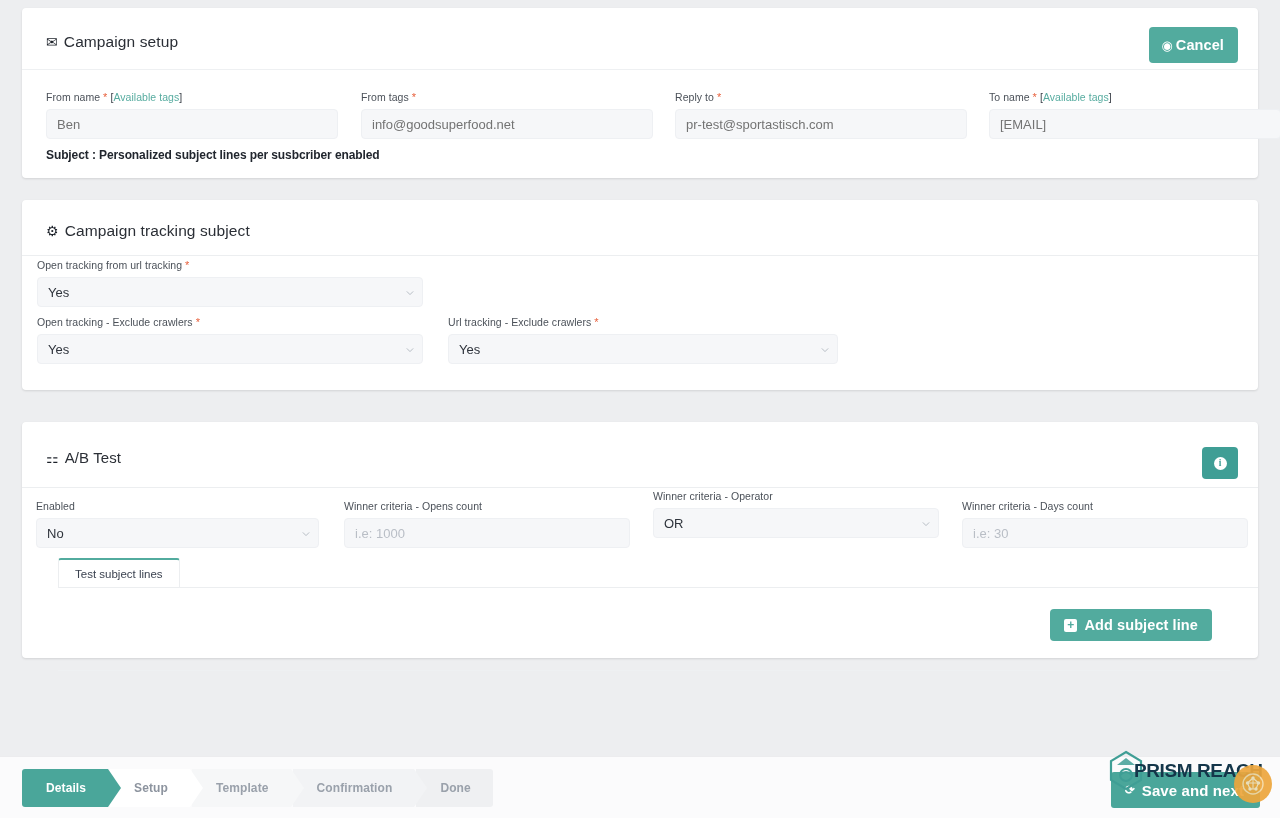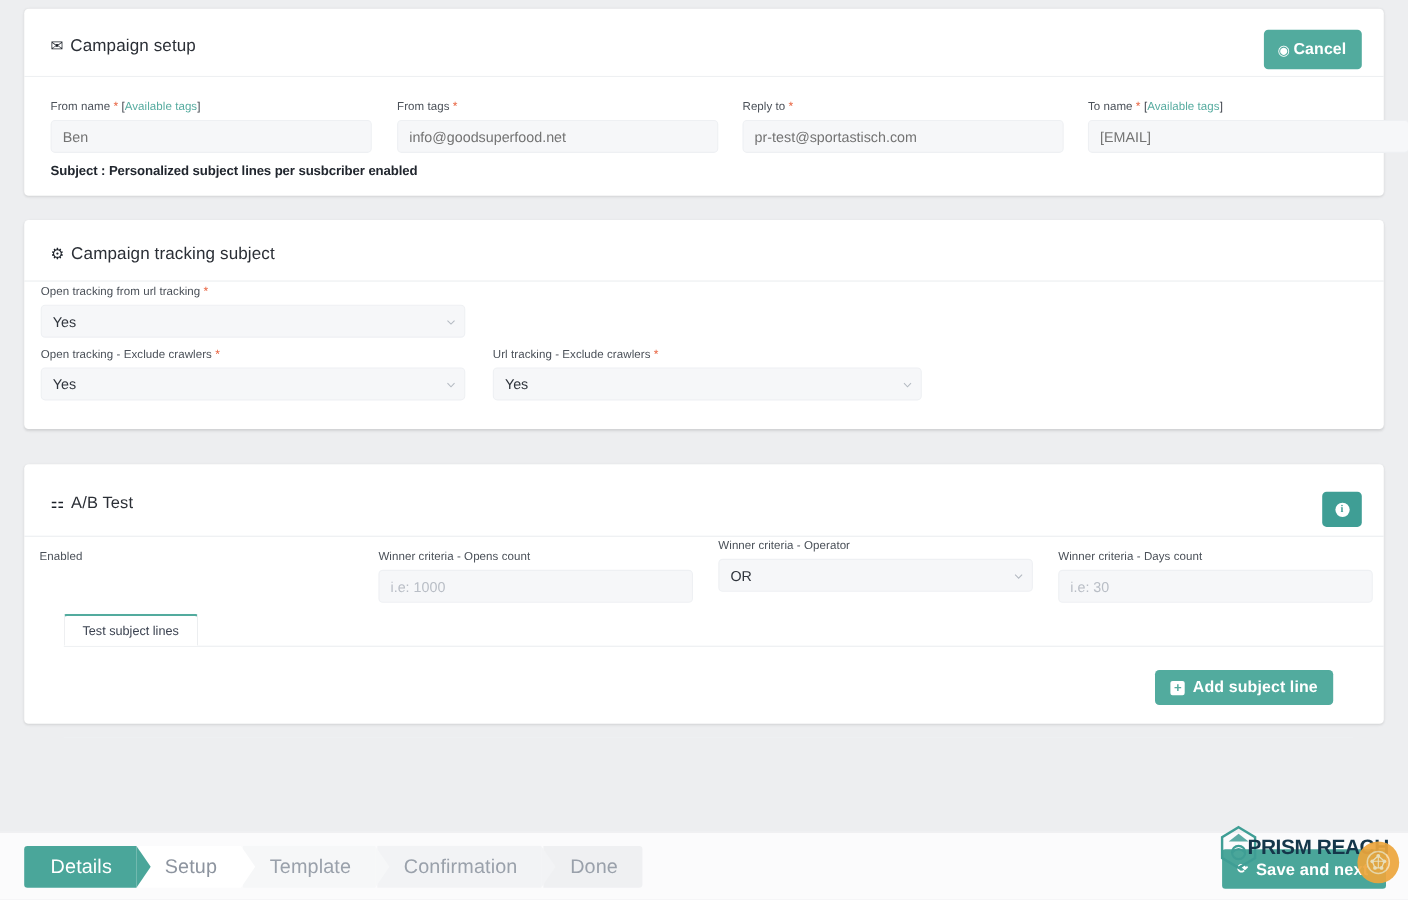--- a/index.html
+++ b/index.html
@@ -234,22 +234,22 @@
     position: absolute;
     left: 22px; top: 12px;
     height: 38px;
     display: flex;
   }
   .step {
     position: relative;
     height: 38px;
     line-height: 38px;
     padding: 0 22px 0 24px;
-    font-size: 18px;
-    font-weight: normal;
+    font-size: 12px;
+    font-weight: bold;
     letter-spacing: .1px;
     cursor: pointer;
     margin-right: 2px;
   }
   .step .cap {
     position: relative;
     z-index: 2;
   }
   .step::after {
     content: "";
@@ -443,20 +443,30 @@
       <div class="card-title">
         <span class="ttl-ico">⚏</span><span>A/B Test</span>
       </div>
       <button class="btn-info">
         <span class="info-glyph">i</span>
       </button>
     </div>
 
     <div class="fld" style="left:14px; top:78px; width:283px;">
       <div class="flabel">Enabled</div>
+      <div class="sel-wrap">
+        <select class="sel">
+          <option>No</option>
+        </select>
+        <span class="chev">
+          <svg width="8" height="8" viewBox="0 0 10 10">
+              <path d="M1 3 L5 7 L9 3" stroke="#b4bac2" stroke-width="1.2" fill="none"></path>
+            </svg>
+        </span>
+      </div>
     </div>
 
     <div class="fld" style="left:322px; top:78px; width:286px;">
       <div class="flabel">Winner criteria - Opens count</div>
       <input class="inp" placeholder="i.e: 1000" style="">
     </div>
 
     <div class="fld" style="left:631px; top:68px; width:286px;">
       <div class="flabel">Winner criteria - Operator</div>
       <div class="sel-wrap">

